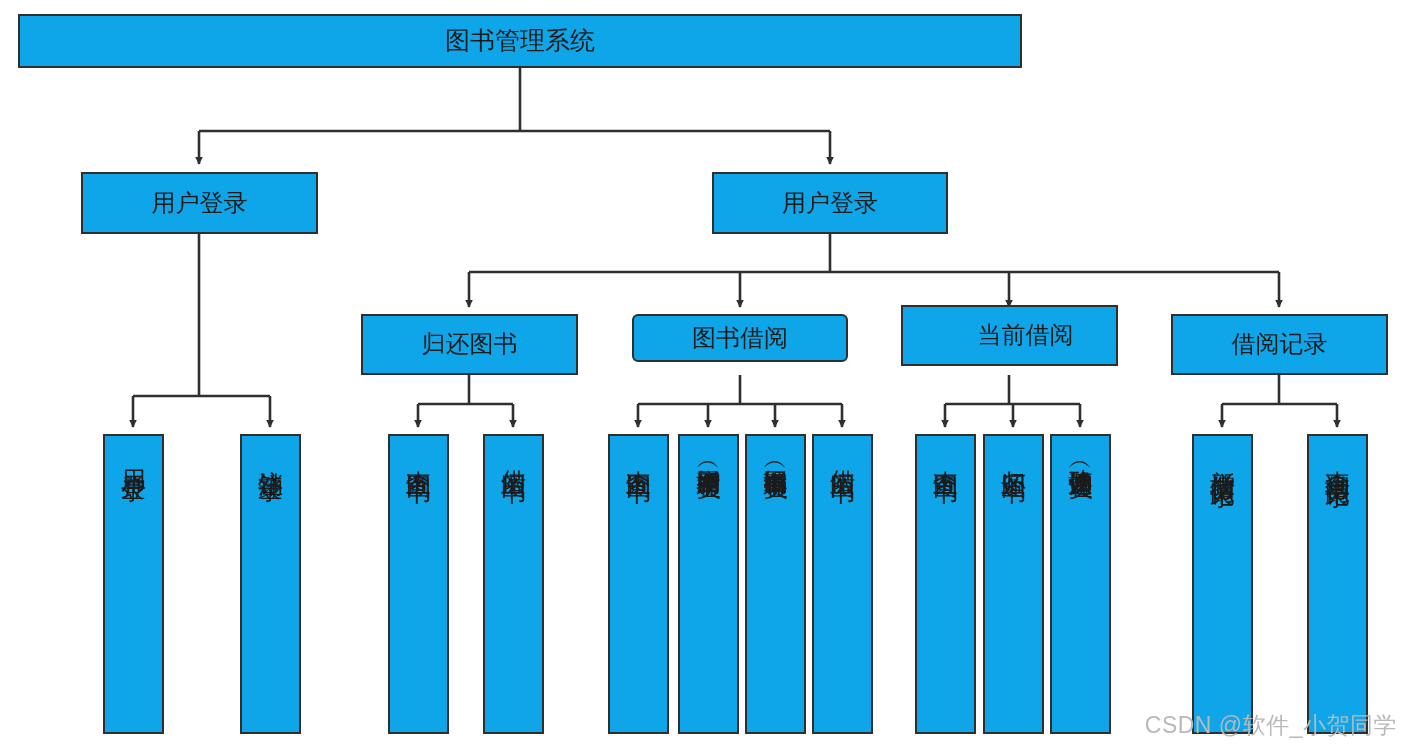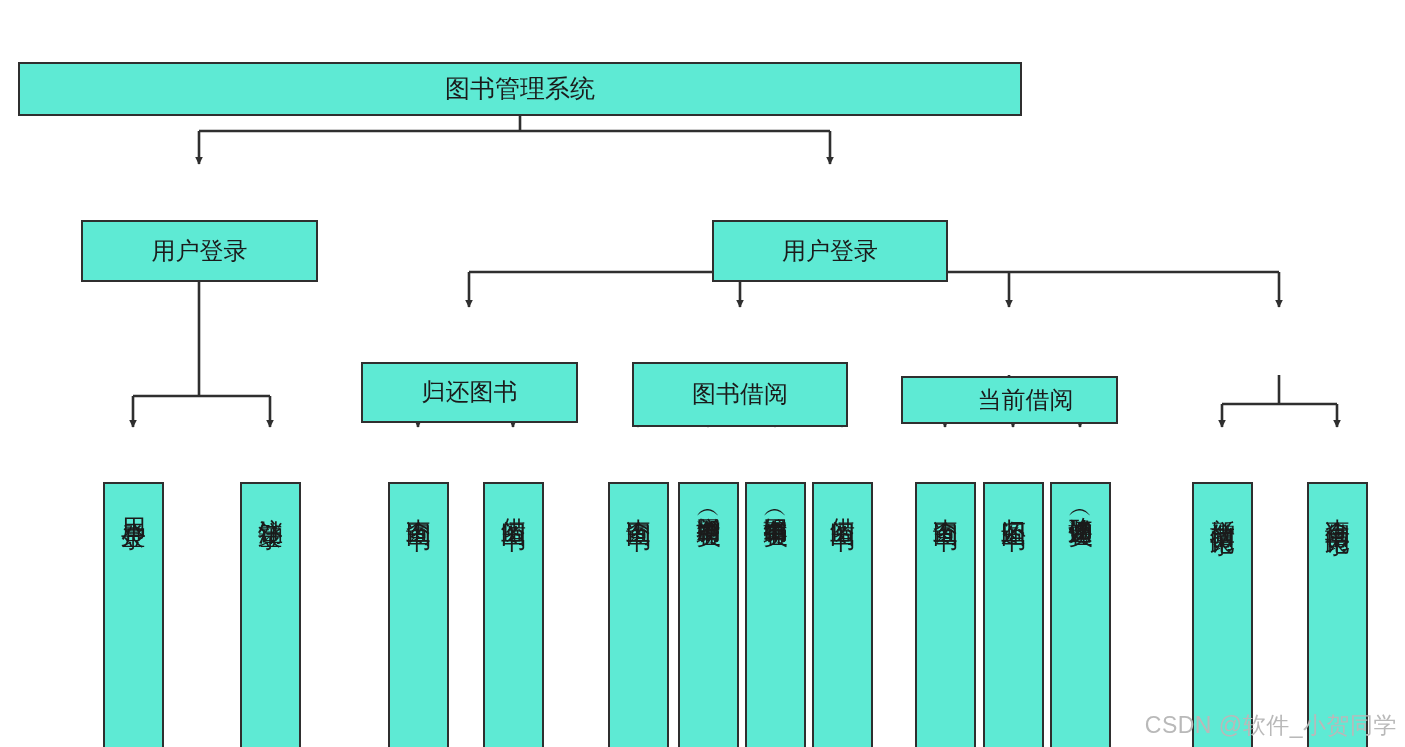--- a/index.html
+++ b/index.html
@@ -22,26 +22,25 @@
     left: 0;
     top: 0;
     width: 1405px;
     height: 747px;
     pointer-events: none;
   }
   .node {
     position: absolute;
     box-sizing: border-box;
     border: 2.5px solid #2f2f2f;
-    background: #5eead4;
+    background: #0ea5e9;
     display: flex;
     align-items: center;
     justify-content: center;
     overflow: hidden;
-    margin-top: 48px;
   }
   .node .label {
     color: #1b1b1b;
     text-align: center;
     line-height: 1.18;
     white-space: pre-line;
   }
   .node.horiz .label {
     font-size: 24px;
   }
@@ -136,25 +135,28 @@
   <div class="node horiz" style="left:81px; top:172px; width:237px; height:62px;">
     <span class="label">用户登录</span>
   </div>
   <div class="node horiz" style="left:712px; top:172px; width:236px; height:62px;">
     <span class="label">用户登录</span>
   </div>
 
   <div class="node horiz" style="left:361px; top:314px; width:217px; height:61px;">
     <span class="label">归还图书</span>
   </div>
-  <div class="node horiz" style="left:632px; top:314px; width:216px; height:65px;">
+  <div class="node horiz" style="left:632px; top:314px; width:216px; height:48px;border-radius:6px;">
     <span class="label">图书借阅</span>
   </div>
-  <div class="node horiz" style="left:901px; top:328px; width:217px; height:48px;padding-left:32px;">
+  <div class="node horiz" style="left:901px; top:305px; width:217px; height:61px;padding-left:32px;">
     <span class="label">当前借阅</span>
+  </div>
+  <div class="node horiz" style="left:1171px; top:314px; width:217px; height:61px;">
+    <span class="label">借阅记录</span>
   </div>
 
   <div class="node vert" style="left:103px; top:434px; width:61px; height:300px;">
     <span class="label">用户登录</span>
   </div>
   <div class="node vert" style="left:240px; top:434px; width:61px; height:300px;">
     <span class="label">注销登录</span>
   </div>
 
   <div class="node vert" style="left:388px; top:434px; width:61px; height:300px;">

